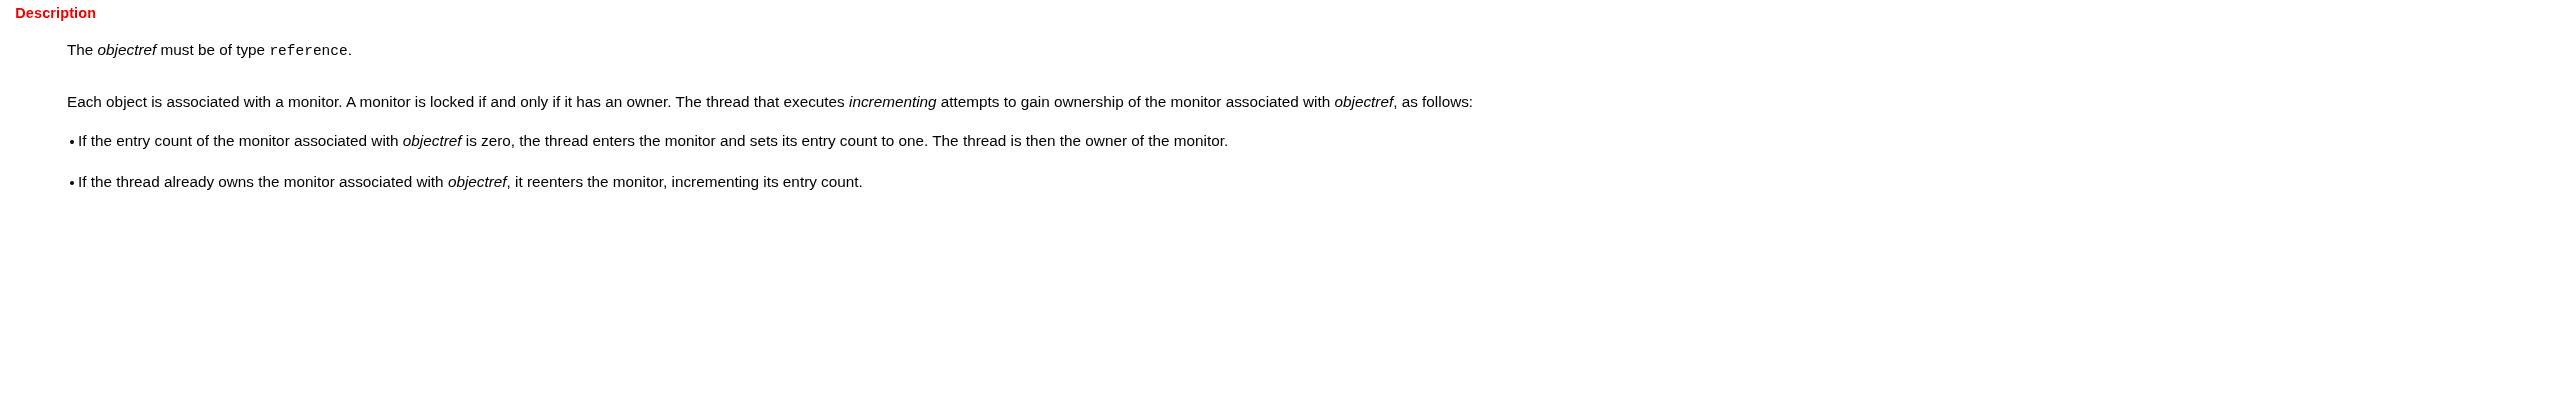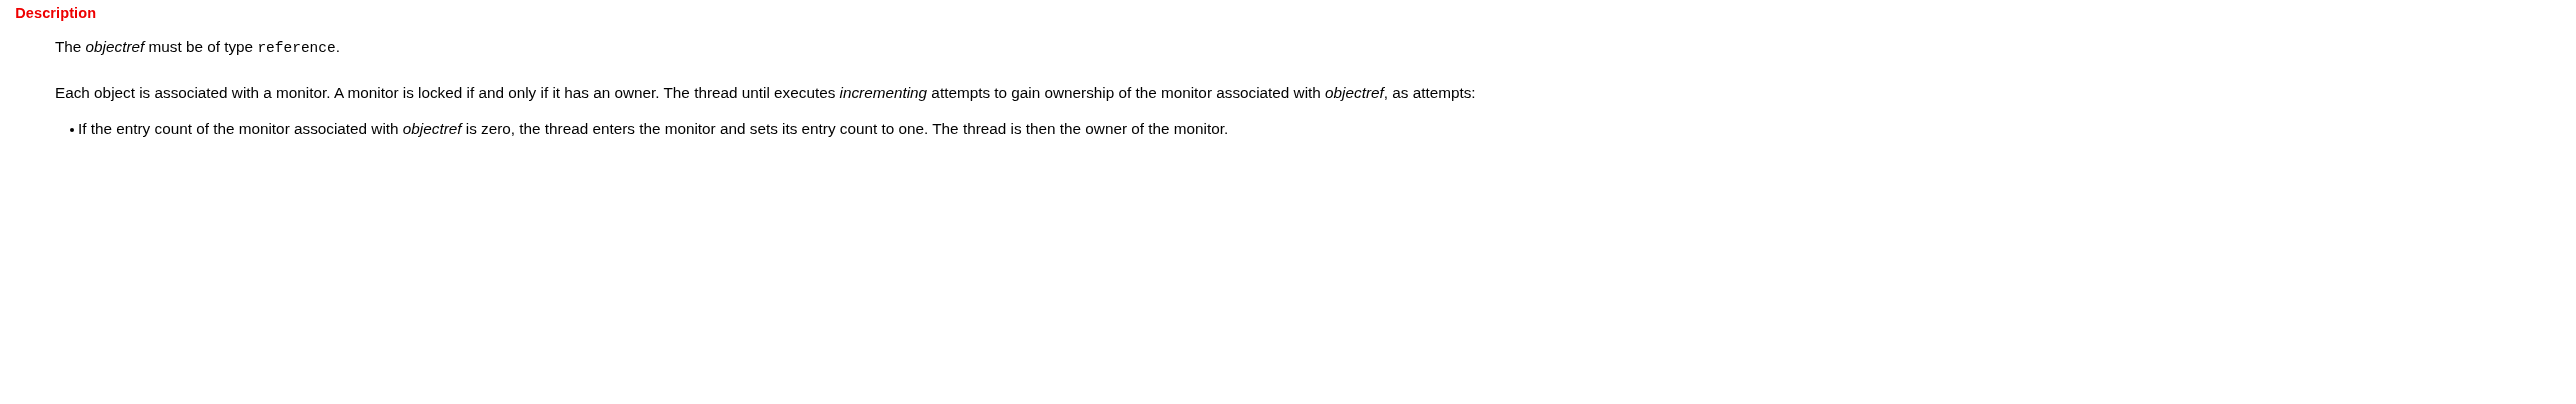--- a/index.html
+++ b/index.html
@@ -40,24 +40,24 @@
   }
 
   .body-block {
     position: absolute;
     left: 55px;
     top: 38px;
     right: 0;
   }
 
   p.para {
-    margin: 0;
+    margin: 12px;
     font-family: "Liberation Sans", sans-serif;
     font-size: 15.3px;
-    line-height: 18px;
+    line-height: 24px;
     color: #000000;
     white-space: nowrap;
   }
 
   p.para-1 { margin-top: 0px; }
   p.para-2 { margin-top: 27px; }
 
   em.ital {
     font-style: italic;
   }
@@ -103,26 +103,27 @@
 <body>
 
 <div class="page">
 
   <h2 class="section-heading">Description</h2>
 
   <div class="body-block">
 
     <p class="para para-1"><span>The </span><em class="ital">objectref</em><span> must be of type </span><code class="mono">reference</code><span>.</span></p>
 
-    <p class="para para-2"><span>Each object is associated with a monitor. A monitor is locked if and only if it has an owner. The thread until executes </span><em class="ital">incrementing</em><span> attempts to gain ownership of the monitor associated with </span><em class="ital">objectref</em><span>, as attempts:</span></p>
+    <p class="para para-2"><span>Each object is associated with a monitor. A monitor is locked if and only if it has an owner. The thread that executes </span><em class="ital">incrementing</em><span> attempts to gain ownership of the monitor associated with </span><em class="ital">objectref</em><span>, as follows:</span></p>
 
     <ul class="bullets">
 
       <li><span class="bullet-dot"></span><span>If the entry count of the monitor associated with </span><em class="ital">objectref</em><span> is zero, the thread enters the monitor and sets its entry count to one. The thread is then the owner of the monitor.</span></li>
 
+      <li><span class="bullet-dot"></span><span>If the thread already owns the monitor associated with </span><em class="ital">objectref</em><span>, it reenters the monitor, incrementing its entry count.</span></li>
 
 
     </ul>
 
   </div>
 
 </div>
 
 
 </body></html>

